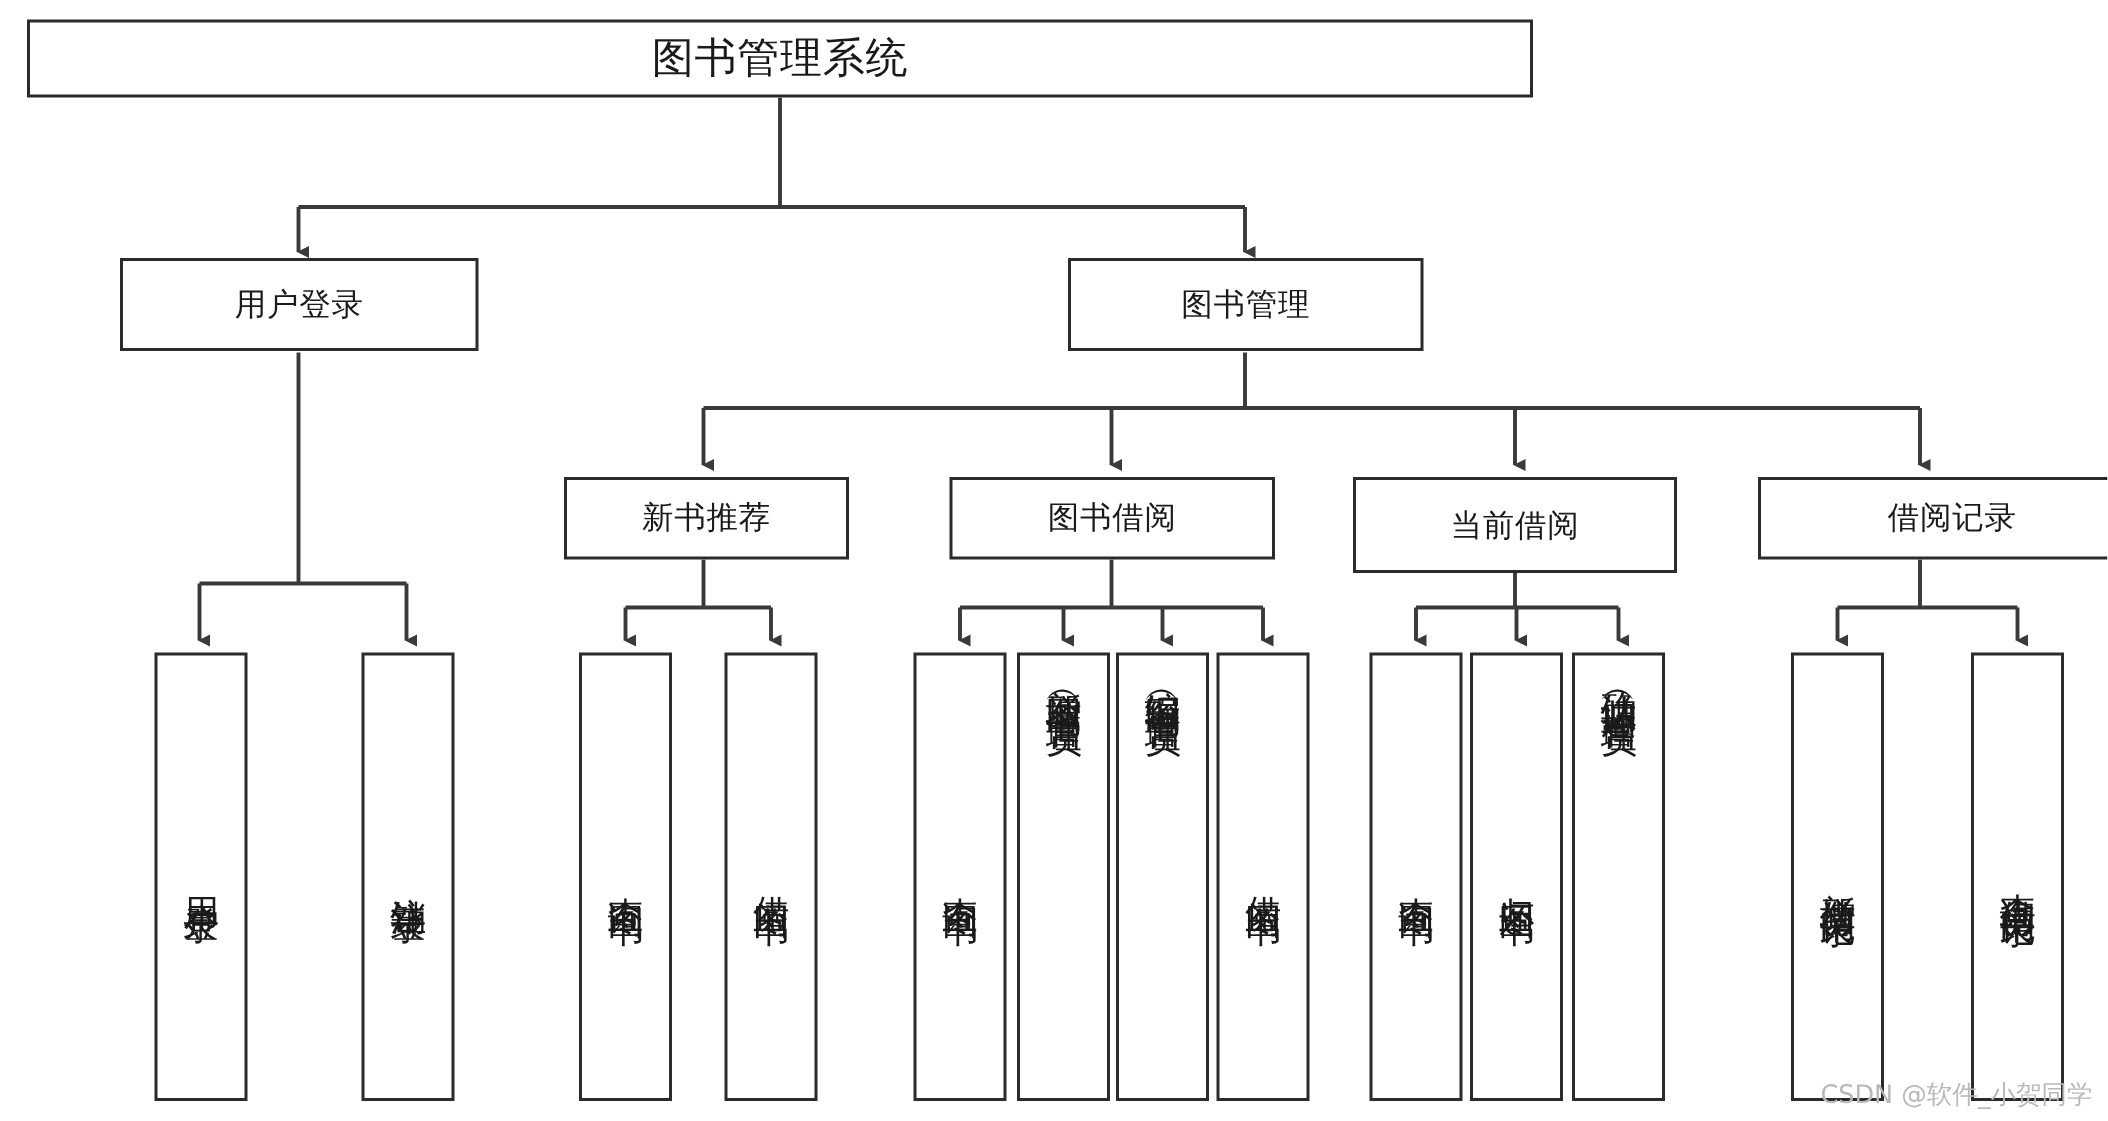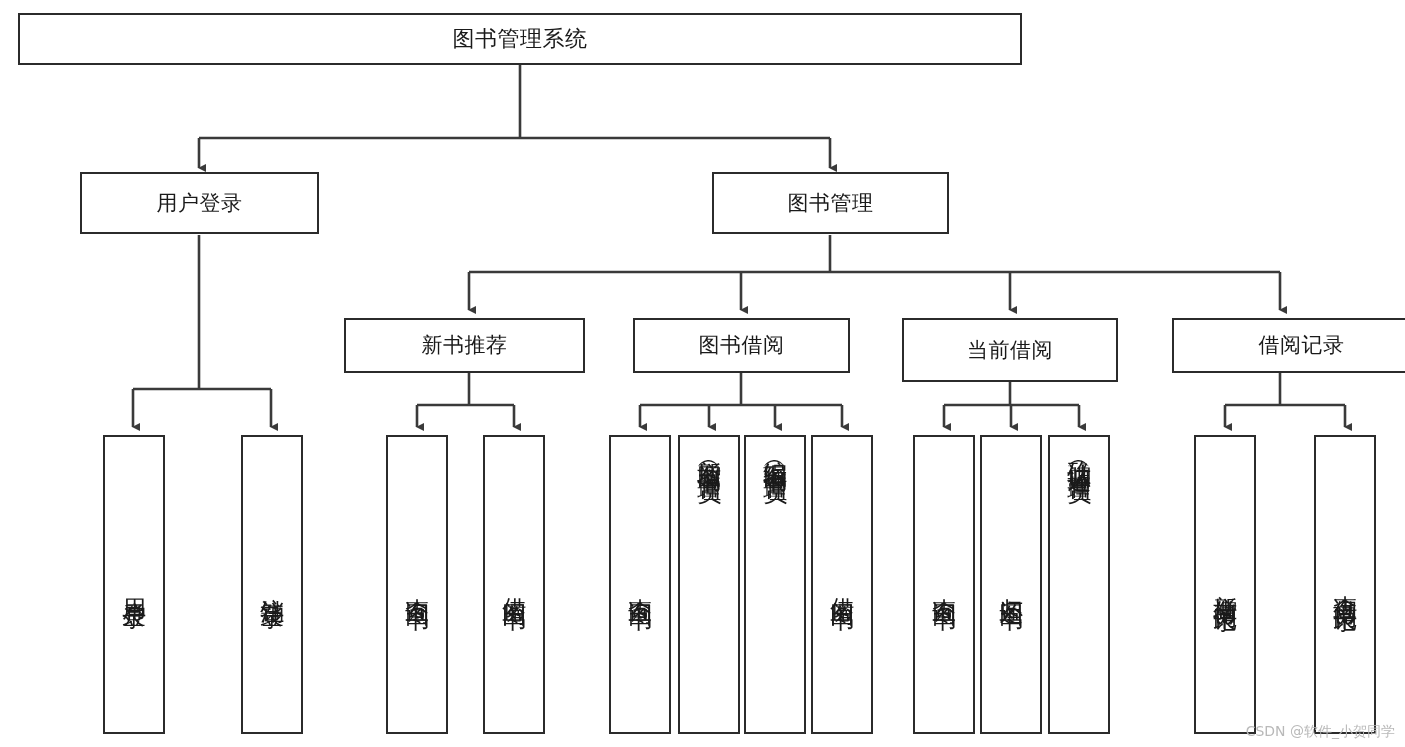--- a/index.html
+++ b/index.html
@@ -42,21 +42,21 @@
     text-align: center;
     line-height: 1.18;
     letter-spacing: 0.5px;
   }
   
   .node.horiz .label {
     font-size: 21px;
     white-space: nowrap;
   }
   .node.root .label {
-    font-size: 22px;
+    font-size: 28px;
   }
   
   .node.vert {
     align-items: center;
     justify-content: center;
     padding: 4px 0;
   }
   .node.vert.top {
     align-items: flex-start;
   }
@@ -65,21 +65,21 @@
     text-orientation: upright;
     font-size: 24px;
     line-height: 1.02;
     letter-spacing: 3px;
     white-space: nowrap;
   }
   #watermark {
     position: absolute;
     right: 10px;
     bottom: 6px;
-    font-size: 14px;
+    font-size: 17px;
     color: #b9b9b9;
     white-space: nowrap;
     z-index: 5;
     font-family: "DejaVu Sans", "Liberation Sans", sans-serif;
   }
 </style>
 </head>
 <body>
 
 <div id="canvas">
@@ -141,21 +141,21 @@
   </div>
 
   <div class="node horiz" style="left:80px; top:172px; width:239px; height:62px;">
     <span class="label">用户登录</span>
   </div>
 
   <div class="node horiz" style="left:712px; top:172px; width:237px; height:62px;">
     <span class="label">图书管理</span>
   </div>
 
-  <div class="node horiz" style="left:344px; top:318px; width:241px; height:55px;">
+  <div class="node horiz" style="left:376px; top:318px; width:190px; height:55px;">
     <span class="label">新书推荐</span>
   </div>
 
   <div class="node horiz" style="left:633px; top:318px; width:217px; height:55px;">
     <span class="label">图书借阅</span>
   </div>
 
   <div class="node horiz" style="left:902px; top:318px; width:216px; height:64px;">
     <span class="label">当前借阅</span>
   </div>

